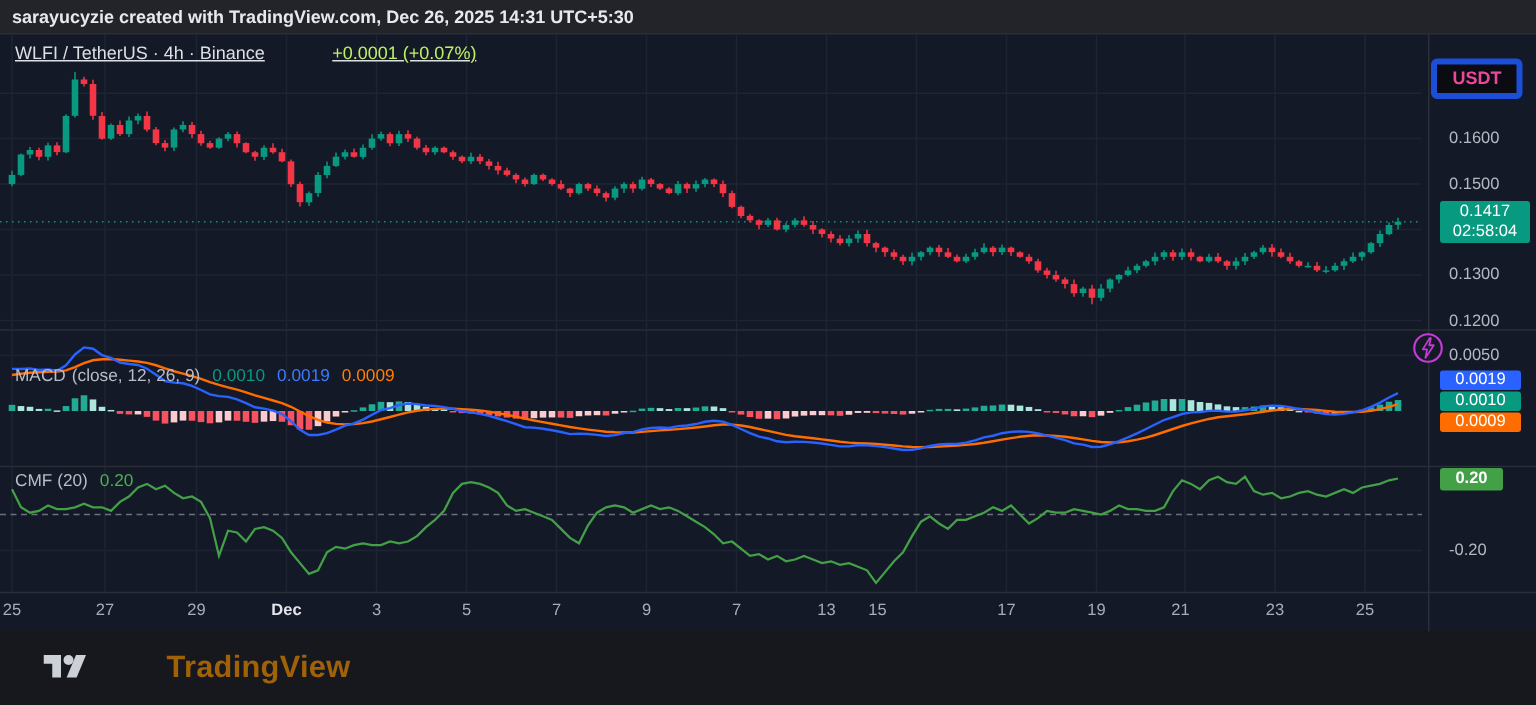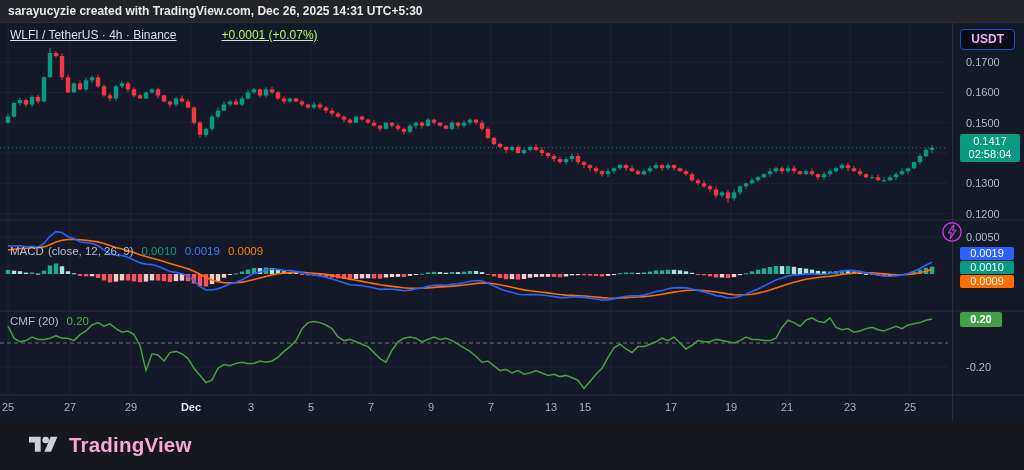--- a/index.html
+++ b/index.html
@@ -21,23 +21,23 @@
   .chart svg.main{position:absolute;top:0;left:0;}
   .header-row{
     position:absolute;top:5px;left:10px;z-index:5;display:flex;align-items:center;gap:9px;
     font-size:12px;color:#dcdfe6;white-space:nowrap;text-decoration:underline;
   }
   .header-row .sym{color:#dcdfe6;}
   .header-row .pair .lbl{color:#868b98;}
   .header-row .pair .val{color:#089981;}
   .header-row .chg{color:#bef264;}
   .usdt-chip{
-    position:absolute;top:6px;right:9px;z-index:6;
-    background:#0a0c12;border:1px solid #1d4ed8;border-radius:4px;
-    color:#f0abfc;font-size:12px;font-weight:700;padding:2px 10px 3px;
+    position:absolute;top:16px;right:9px;z-index:6;
+    background:#0a0c12;border:4px solid #1d4ed8;border-radius:4px;
+    color:#ec4899;font-size:12px;font-weight:700;padding:2px 10px 3px;
     cursor:pointer;
   }
   .price-scale{
     position:absolute;top:0;right:16px;width:56px;height:398px;z-index:4;
     border-left:1px solid #2a2e39;box-sizing:border-box;
   }
   .slabel{
     position:absolute;left:13px;font-size:11px;color:#b4b8c2;line-height:14px;white-space:nowrap;
   }
   .pbadge{
@@ -64,21 +64,21 @@
     position:absolute;transform:translateX(-50%);top:378px;z-index:5;
     font-size:11px;color:#a9adb8;
   }
   .taxis-label.major{color:#e3e5ea;font-weight:700;}
   .flash-btn{position:absolute;left:941px;top:198px;z-index:6;width:22px;height:22px;cursor:pointer;}
   .footer{
     position:absolute;left:0;top:420px;width:1024px;height:50px;
     background:#17181d;display:flex;align-items:center;gap:10px;
     padding-left:29px;box-sizing:border-box;
   }
-  .footer .brand{color:#f9a8d4;font-size:20.5px;font-weight:700;letter-spacing:.2px;}
+  .footer .brand{color:#a16207;font-size:20.5px;font-weight:700;letter-spacing:.2px;margin-left:42px;}
 </style>
 </head>
 <body>
 
 <div class="attribution">
   <span>sarayucyzie created with TradingView.com, Dec 26, 2025 14:31 UTC+5:30</span>
 </div>
 
 <div class="chart">
   <div id="svg-host">

